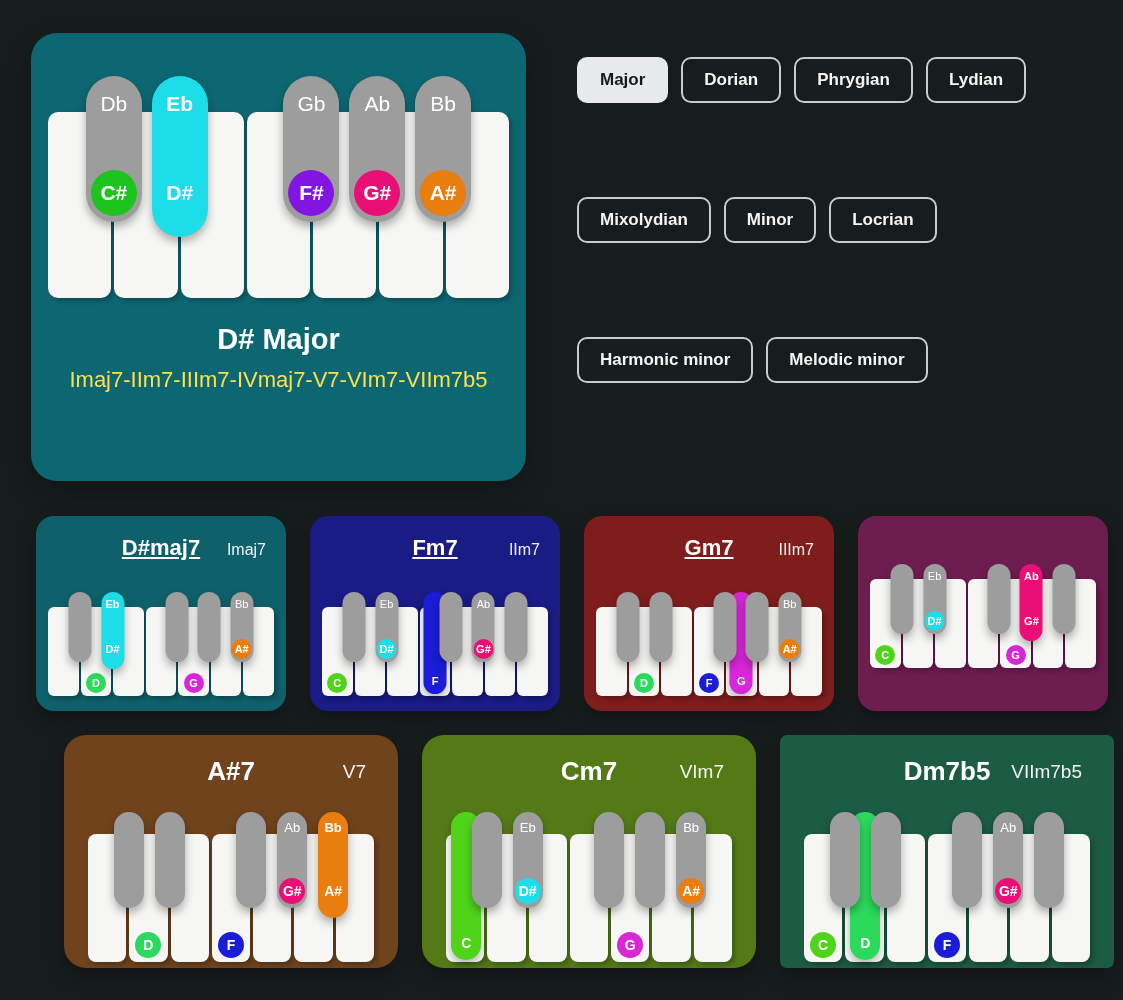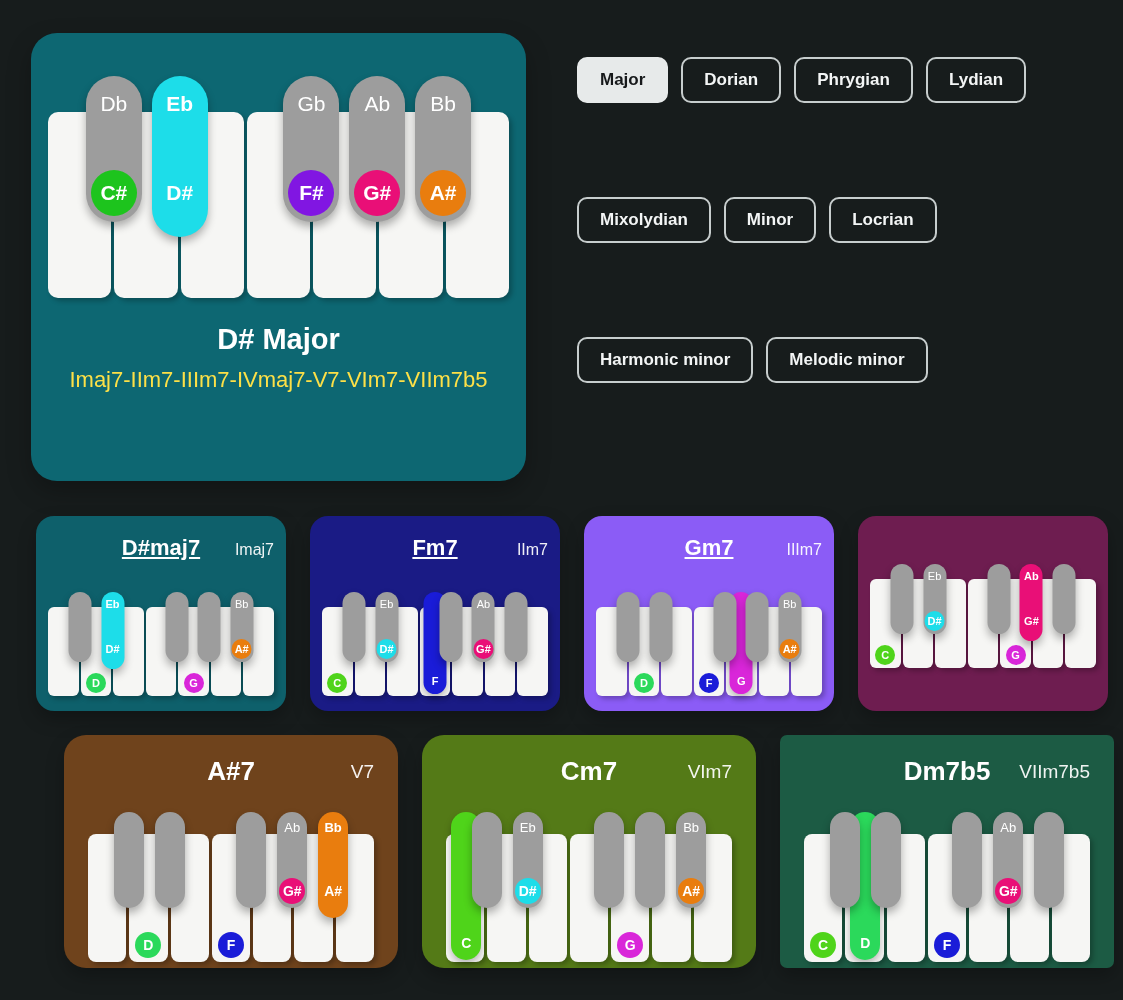--- a/index.html
+++ b/index.html
@@ -52,21 +52,21 @@
   .cards-row { display:flex; gap:24px; }
   .cards-row + .cards-row { margin-top:24px;padding-left:28px; }
   .chord-card { color:#fff; position:relative; box-shadow:0 8px 18px rgba(0,0,0,.25); }
   .chord-card.small { width:250px; height:195px; border-radius:18px; padding:18px 12px 0;text-decoration:underline; }
   .chord-card.large { width:334px; height:233px; border-radius:22px; padding:20px 24px 0; }
   .card-head { position:relative; text-align:center; }
   .small .card-head { height:28px; }
   .large .card-head { height:32px; }
   .card-title { font-size:22px; font-weight:700; line-height:28px; }
   .large .card-title { font-size:26px; line-height:32px; }
-  .card-numeral { position:absolute; right:0; bottom:3px; font-size:16px; font-weight:500; opacity:.93; }
+  .card-numeral { position:absolute; right:8px; bottom:3px; font-size:16px; font-weight:500; opacity:.93; }
   .large .card-numeral { font-size:19px; bottom:4px; }
   .small .kb { margin-top:30px; }
   .large .kb { margin-top:25px; }
 </style>
 </head>
 <body>
 
 <div class="app">
   <div class="top">
     <section class="main-card" style="background: rgb(13, 103, 114);">
@@ -182,21 +182,21 @@
               <div class="note-circle" style="background: rgb(29, 221, 233);">D#</div>
             </div>
             <div class="black-key" style="left: 57.1429%;"></div>
             <div class="black-key" style="left: 71.4286%;">
               <div class="bk-top">Ab</div>
               <div class="note-circle" style="background: rgb(233, 15, 119);">G#</div>
             </div>
             <div class="black-key" style="left: 85.7143%;"></div>
           </div>
         </div>
-        <div class="chord-card small" style="background: #8b5cf6;">
+        <div class="chord-card small" style="background: #7f1d1d;">
           <div class="card-head">
             <div class="card-title">Gm7</div>
             <div class="card-numeral">IIIm7</div>
           </div>
           <div class="kb kb-small">
             <div class="hl-white" style="left: 64.2857%; background: rgb(217, 38, 217);">
               <div class="note-circle">G</div>
             </div>
             <div class="white-row">
               <div class="white-key"></div>

